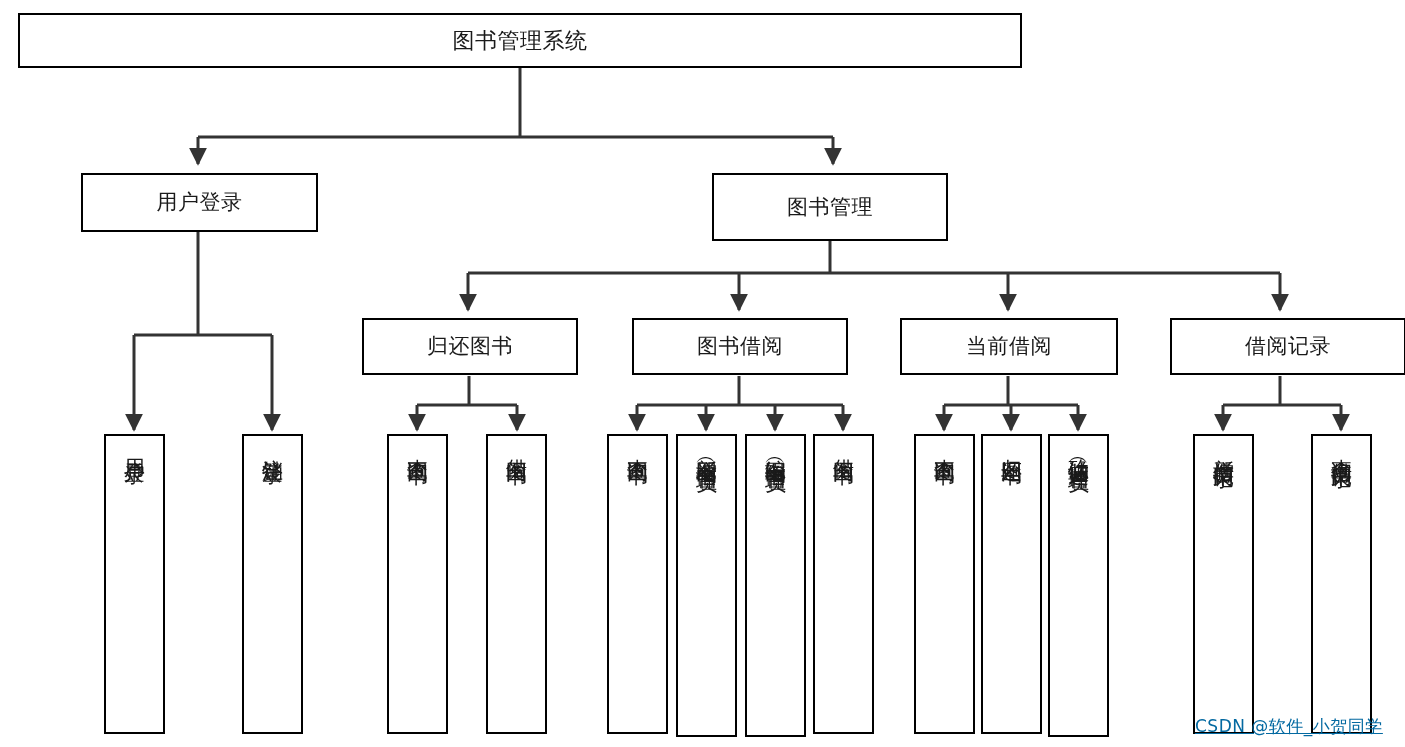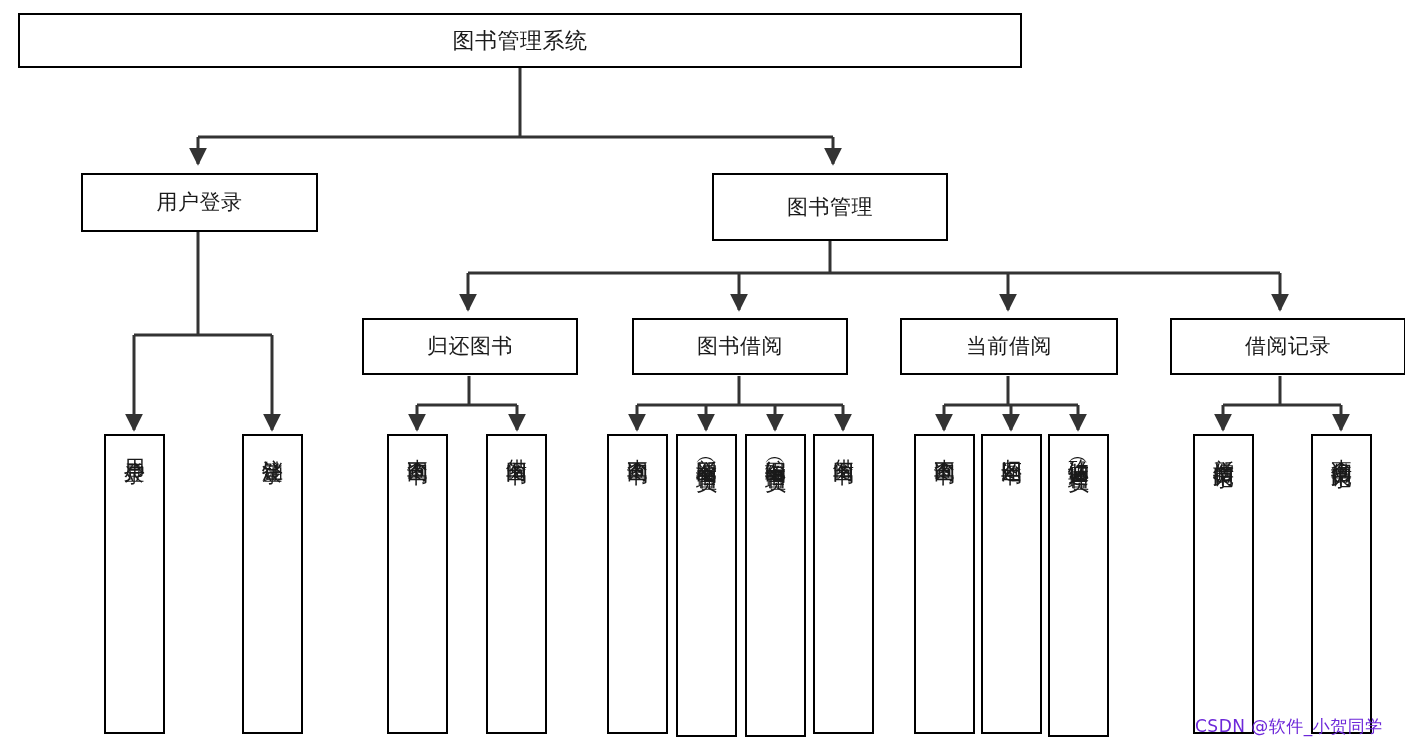--- a/index.html
+++ b/index.html
@@ -58,25 +58,26 @@
   }
   .node.vert .lbl {
     writing-mode: vertical-rl;
     text-orientation: upright;
     font-size: 21px;
     line-height: 1.05;
     letter-spacing: 2px;
   }
   .watermark {
     position: absolute;
-    color: #6d28d9;
+    color: #0369a1;
     font-size: 17px;
     white-space: nowrap;
     letter-spacing: 0.5px;
     font-family: "DejaVu Sans", "Liberation Sans", sans-serif;
+    text-decoration: underline;
   }
 </style>
 </head>
 <body>
 
 <div id="canvas">
 
   <svg class="edges" viewBox="0 0 1405 747" xmlns="http://www.w3.org/2000/svg">
     <defs>
       <marker id="arrow" viewBox="0 0 10 10" refX="9" refY="5" markerWidth="6" markerHeight="6" orient="auto-start-reverse">

